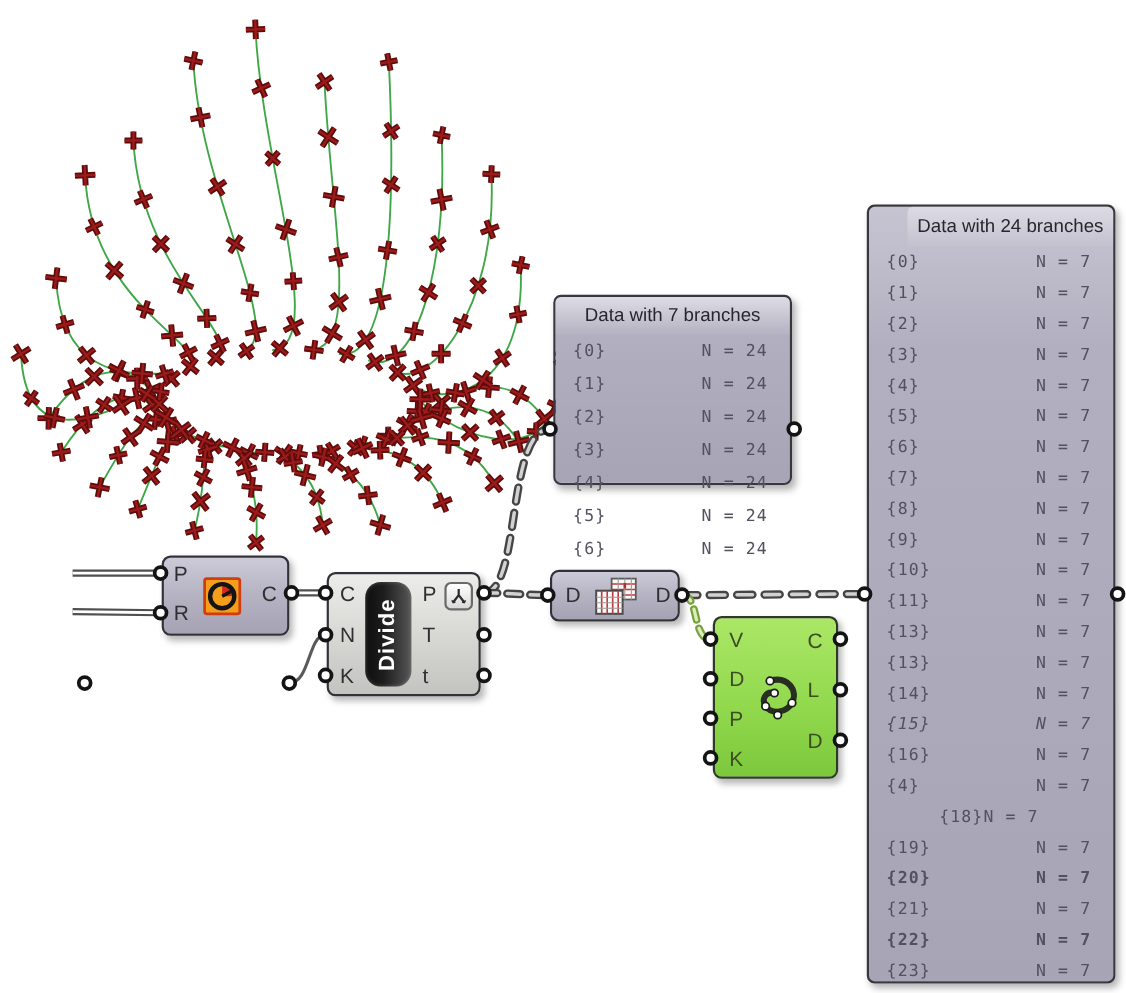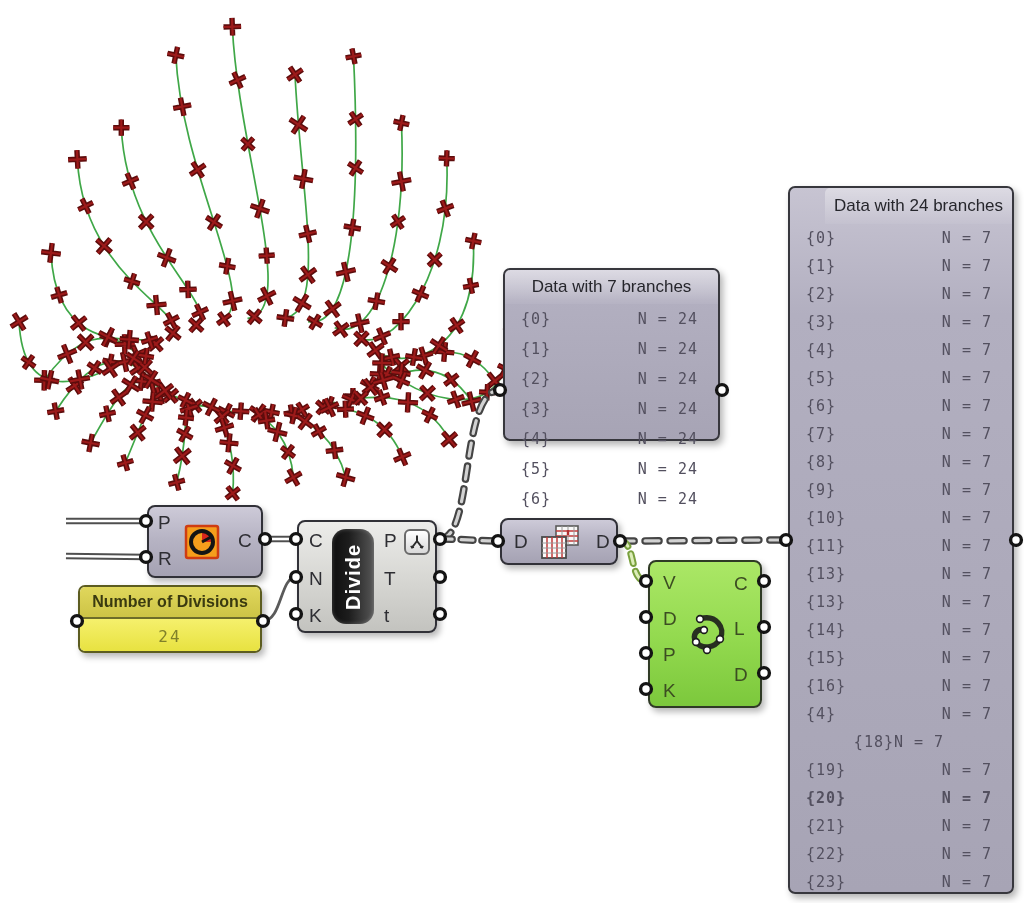--- a/index.html
+++ b/index.html
@@ -790,24 +790,20 @@
     <span class="port" style="left:9px;top:41px;">R</span>
     <span class="port" style="left:89px;top:23px;">C</span>
     <svg class="icon" style="left:34px;top:16px;" width="38" height="38" viewBox="0 0 38 38">
       <rect x="3" y="3" width="32" height="32" rx="2" fill="#f59e1c" stroke="#cf3d12" stroke-width="2.5"></rect>
       <path d="M19,19 L19,8 A11,11 0 0 1 30,19 Z" fill="#d9261c"></path>
       <circle cx="19" cy="19" r="11" fill="none" stroke="#141414" stroke-width="4"></circle>
       <path d="M19,19 L28,14" stroke="#141414" stroke-width="3"></path>
     </svg>
   </div>
 
-  <div class="slider" style="left:78px;top:585px;width:184px;height:68px;">
-    <div class="sl-head">Number of Divisions</div>
-    <div class="sl-body">24</div>
-  </div>
 
   <div class="comp lite" style="left:297px;top:520px;width:140px;height:113px;">
     <span class="port" style="left:10px;top:8px;">C</span>
     <span class="port" style="left:10px;top:46px;">N</span>
     <span class="port" style="left:10px;top:83px;">K</span>
     <div class="capsule" style="left:33px;top:7px;width:42px;height:95px;">Divide</div>
     <span class="port" style="left:85px;top:8px;">P</span>
     <span class="port" style="left:85px;top:46px;">T</span>
     <span class="port" style="left:85px;top:83px;">t</span>
     <div class="badge" style="left:105px;top:7px;width:26px;height:26px;">
@@ -947,21 +943,21 @@
           <span>N = 7</span>
         </div>
         <div class="prow" style="line-height: 28px;">
           <span>{13}</span>
           <span>N = 7</span>
         </div>
         <div class="prow" style="line-height: 28px;">
           <span>{14}</span>
           <span>N = 7</span>
         </div>
-        <div class="prow" style="line-height: 28px;">
+        <div class="prow" style="line-height: 28px; font-style: italic;">
           <span>{15}</span>
           <span>N = 7</span>
         </div>
         <div class="prow" style="line-height: 28px;">
           <span>{16}</span>
           <span>N = 7</span>
         </div>
         <div class="prow" style="line-height: 28px;">
           <span>{4}</span>
           <span>N = 7</span>
@@ -975,21 +971,21 @@
           <span>N = 7</span>
         </div>
         <div class="prow" style="line-height: 28px; font-weight: bold;">
           <span>{20}</span>
           <span>N = 7</span>
         </div>
         <div class="prow" style="line-height: 28px;">
           <span>{21}</span>
           <span>N = 7</span>
         </div>
-        <div class="prow" style="line-height: 28px;">
+        <div class="prow" style="line-height: 28px; font-weight: bold;">
           <span>{22}</span>
           <span>N = 7</span>
         </div>
         <div class="prow" style="line-height: 28px;">
           <span>{23}</span>
           <span>N = 7</span>
         </div>
       </div>
   </div>
 

